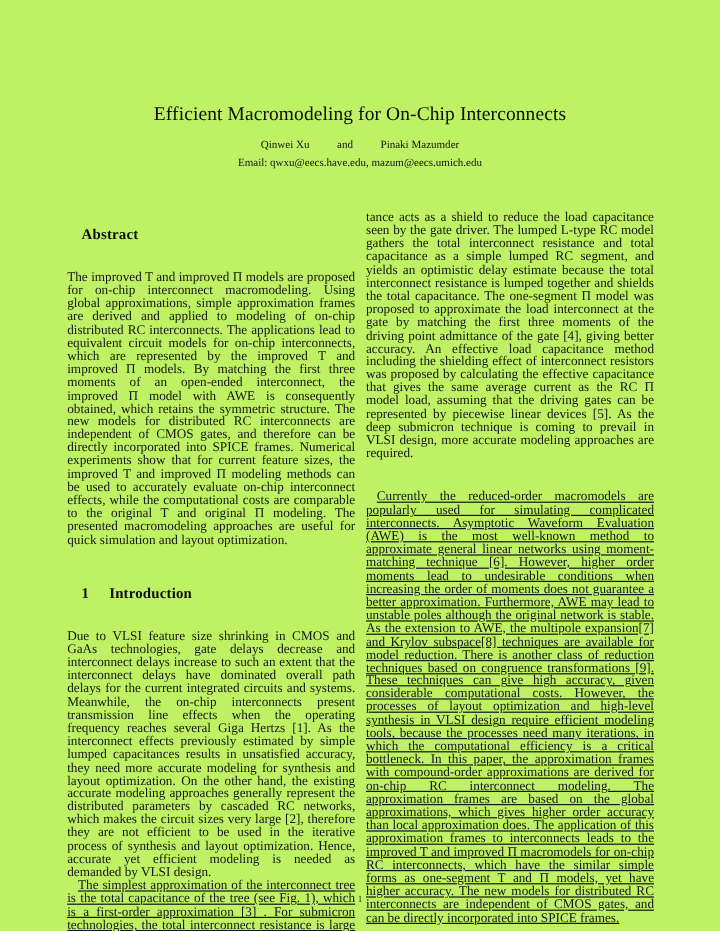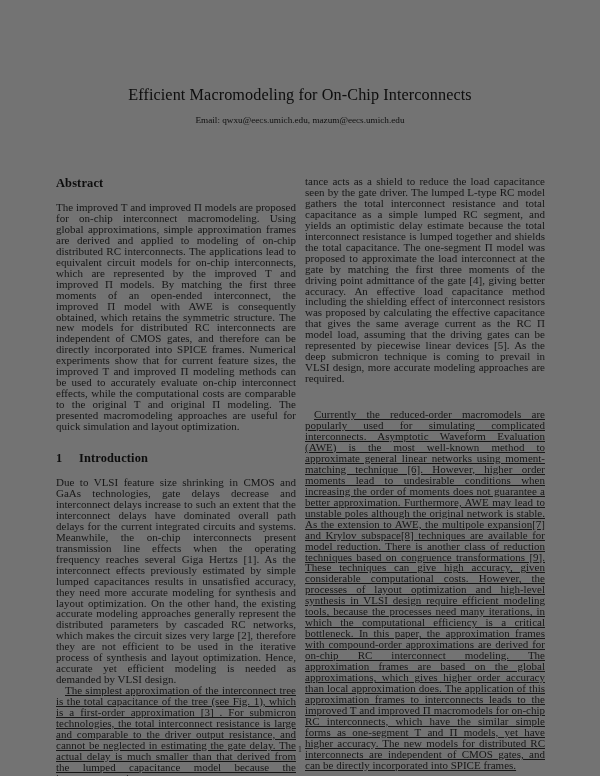--- a/index.html
+++ b/index.html
@@ -14,21 +14,21 @@
     overflow: hidden;
     font-family: "Liberation Serif", "DejaVu Serif", serif;
     color: #111111;
     position: relative;
   }
   #page {
     position: absolute;
     left: 0; top: 0;
     width: 600px;
     height: 776px;
-    background: #737373;
+    background: #bef264;
   }
   .title {
     position: absolute;
     left: 40px;
     top: 86px;
     width: 520px;
     text-align: center;
     font-size: 16.2px;
     letter-spacing: 0.1px;
     color: #0d0d0d;
@@ -58,21 +58,21 @@
   }
   .col {
     position: absolute;
     top: 0;
     width: 240px;
   }
   .col-left  { left: 56px; }
   .col-right { left: 305px; }
 
   h2.sec {
-    margin: 0;
+    margin: 12px;
     font-size: 12.4px;
     font-weight: bold;
     color: #0d0d0d;
     letter-spacing: 0.15px;
   }
   h2.sec .secnum {
     display: inline-block;
     width: 23px;
   }
   .abs-head { padding-top: 0px; }
@@ -103,21 +103,22 @@
   }
 </style>
 </head>
 <body>
 
 <div id="page">
 
   <div class="title">Efficient Macromodeling for On-Chip Interconnects</div>
 
   <div class="authors-block">
-    <span class="email-line">Email: qwxu@eecs.umich.edu, mazum@eecs.umich.edu</span>
+    <span class="author-line">Qinwei Xu          and          Pinaki Mazumder</span>
+    <span class="email-line">Email: qwxu@eecs.have.edu, mazum@eecs.umich.edu</span>
   </div>
 
   <div class="columns">
 
     <div class="col col-left">
       <h2 class="sec abs-head">Abstract</h2>
       <div class="gap-after-head"></div>
       <p class="body">The improved T and improved Π models are proposed for on-chip interconnect macromodeling. Using global approximations, simple approximation frames are derived and applied to modeling of on-chip distributed RC interconnects. The applications lead to equivalent circuit models for on-chip interconnects, which are represented by the improved T and improved Π models. By matching the first three moments of an open-ended interconnect, the improved Π model with AWE is consequently obtained, which retains the symmetric structure. The new models for distributed RC interconnects are independent of CMOS gates, and therefore can be directly incorporated into SPICE frames. Numerical experiments show that for current feature sizes, the improved T and improved Π modeling methods can be used to accurately evaluate on-chip interconnect effects, while the computational costs are comparable to the original T and original Π modeling. The presented macromodeling approaches are useful for quick simulation and layout optimization.</p>
 
       <div class="gap-sec"></div>

